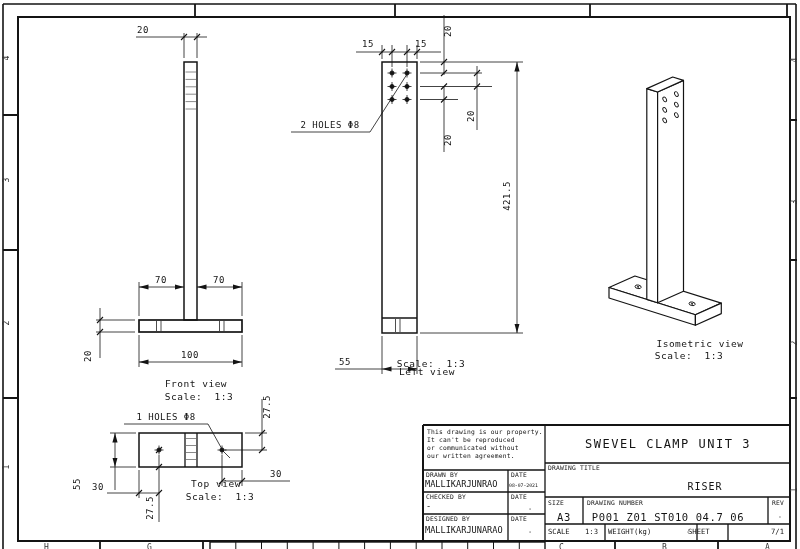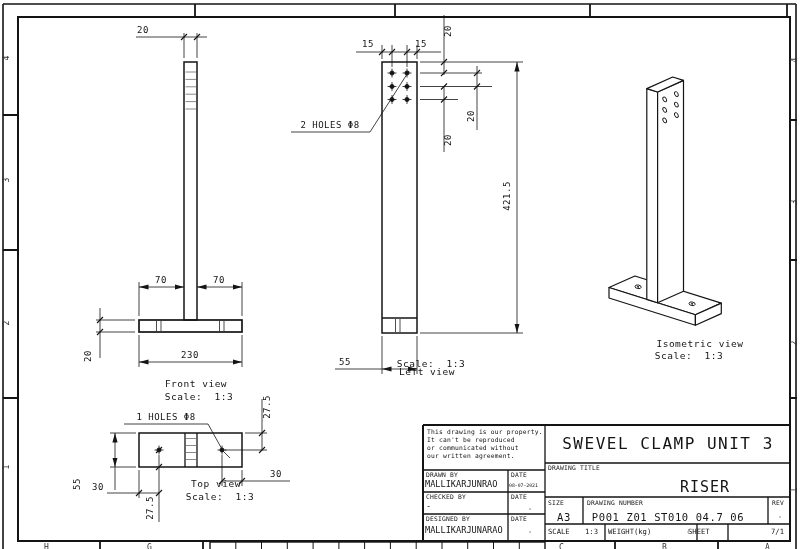--- a/index.html
+++ b/index.html
@@ -10,22 +10,22 @@
   .c{transform:translate(-50%,-50%);}
   .r{transform:translate(-50%,-50%) rotate(-90deg);}
   .tl{}
   .d{font-size:9px;letter-spacing:.5px;}
   .vt{font-size:9.5px;letter-spacing:.5px;}
   .z{font-size:8px;color:#333;}
   .tb-l{font-size:6.3px;letter-spacing:.2px;}
   .tb-v{font-size:8.6px;}
   .tb-s{font-size:7.2px;}
   .tb-xs{font-size:4.8px;}
-  .tb-big{font-size:16px;letter-spacing:1.5px;}
-  .tb-med{font-size:15px;letter-spacing:1px;}
+  .tb-big{font-size:12px;letter-spacing:1.5px;}
+  .tb-med{font-size:10px;letter-spacing:1px;}
   .tb-num{font-size:10.5px;letter-spacing:.6px;}
 </style>
 </head>
 <body>
 
 <svg width="800" height="549" viewBox="0 0 800 549">
   <defs>
     <marker id="ae" markerWidth="11" markerHeight="8" refX="9.5" refY="4" orient="auto-start-reverse" markerUnits="userSpaceOnUse">
       <path d="M0,1.4 L9.5,4 L0,6.6 Z" fill="#141414"></path>
     </marker>
@@ -180,21 +180,21 @@
   <span class="t z" style="left:147px;top:544px">G</span>
   <span class="t z" style="left:559px;top:544px">C</span>
   <span class="t z" style="left:662px;top:544px">B</span>
   <span class="t z" style="left:765px;top:544px">A</span>
 </div>
 
 <div>
   <span class="t d c" style="left:143px;top:30px">20</span>
   <span class="t d c" style="left:161px;top:280px">70</span>
   <span class="t d c" style="left:219px;top:280px">70</span>
-  <span class="t d c" style="left:190px;top:355px">230</span>
+  <span class="t d c" style="left:190px;top:355px">100</span>
   <span class="t d r" style="left:88px;top:356px">20</span>
   <span class="t vt c" style="left:196px;top:384px">Front view</span>
   <span class="t vt c" style="left:199px;top:397px">Scale:  1:3</span>
 </div>
 
 <div>
   <span class="t d c" style="left:368px;top:44px">15</span>
   <span class="t d c" style="left:421px;top:44px">15</span>
   <span class="t d c" style="left:330px;top:125px">2 HOLES Φ8</span>
   <span class="t d r" style="left:448px;top:31px">20</span>

